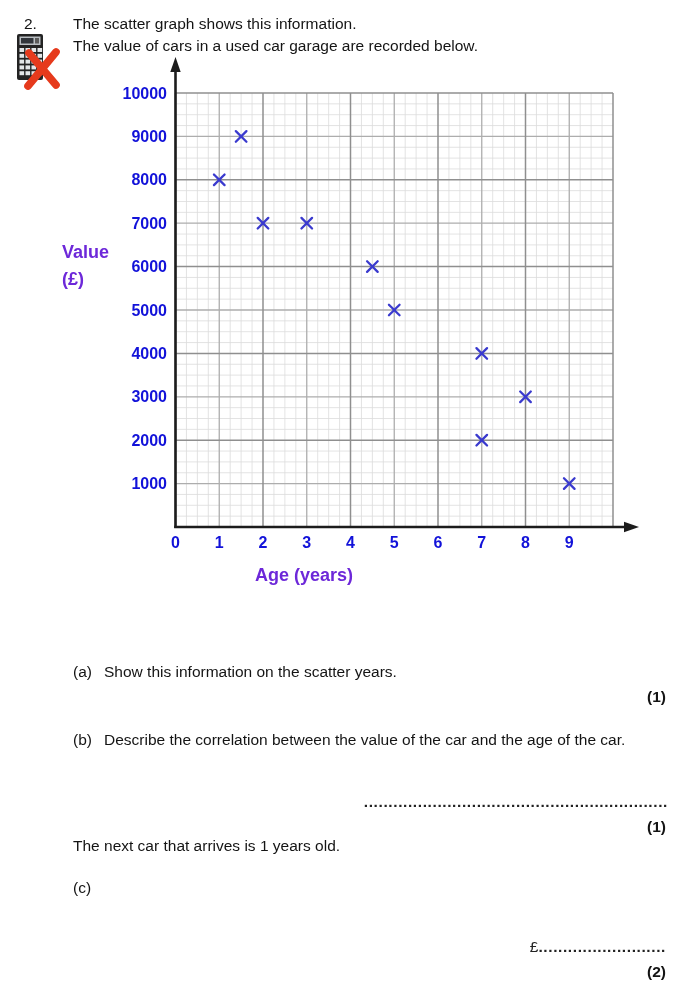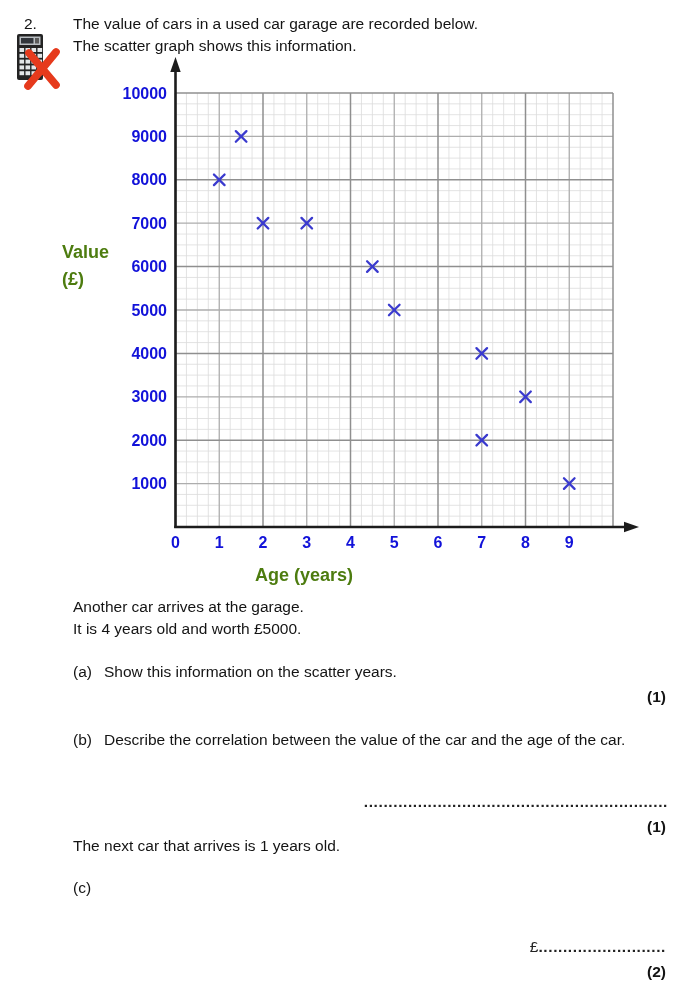--- a/index.html
+++ b/index.html
@@ -6,21 +6,21 @@
   .page{
     position:relative;width:680px;height:986px;background:#fff;
     font-family:"Liberation Sans",sans-serif;color:#141414;
     font-size:15.5px;line-height:21.5px;overflow:hidden;
   }
   .abs{position:absolute;}
   .qnum{left:24px;top:13px;}
   .intro{left:73px;top:13px;}
   .calc{left:13px;top:32px;}
   .chart-svg{left:0;top:0;}
-  .axis-title{color:#4d7c0f;font-weight:700;font-size:18px;line-height:27px;}
+  .axis-title{color:#6d28d9;font-weight:700;font-size:18px;line-height:27px;}
   .value-label{left:62px;top:239px;}
   .age-label{left:255px;top:562px;width:200px;}
   .tick{font-family:"Liberation Sans",sans-serif;font-size:16px;font-weight:700;fill:#1212d9;}
   .para2{left:73px;top:596px;}
   .part-row{display:flex;}
   .part-label{width:31px;flex:0 0 31px;}
   .row-a{left:73px;top:661px;width:560px;}
   .row-b{left:73px;top:729px;width:604px;}
   .row-c{left:73px;top:877px;width:560px;}
   .next-car{left:73px;top:835px;}
@@ -33,22 +33,22 @@
   .pound-line .cur{font-weight:400;letter-spacing:0;}
 </style>
 </head>
 <body>
 
 <div class="page">
 
   <div class="abs qnum">2.</div>
 
   <div class="abs intro">
+    <div>The scatter graph shows this information.</div>
     <div>The value of cars in a used car garage are recorded below.</div>
-    <div>The scatter graph shows this information.</div>
   </div>
 
   <svg class="abs calc" width="52" height="58" viewBox="0 0 52 58">
     <g>
       <rect x="4" y="2" width="26" height="46" rx="2" fill="#232323"></rect>
       <rect x="6.5" y="4.5" width="21" height="8.5" fill="#b9bec2"></rect>
       <rect x="8" y="6" width="12.5" height="5.5" fill="#32363c"></rect>
       <rect x="22" y="6" width="4" height="5.5" fill="#5a5a5a"></rect>
       <g fill="#e3e6e8">
         <rect x="6.5" y="16" width="4.6" height="4"></rect>
@@ -238,24 +238,20 @@
       </g>
     </svg>
 
   <div class="abs axis-title value-label">
     <div>Value</div>
     <div>(£)</div>
   </div>
 
   <div class="abs axis-title age-label">Age (years)</div>
 
-  <div class="abs para2">
-    <div>Another car arrives at the garage.</div>
-    <div>It is 4 years old and worth £5000.</div>
-  </div>
 
   <div class="abs row-a part-row">
     <span class="part-label">(a)</span>
     <span>Show this information on the scatter years.</span>
   </div>
   <div class="abs marks marks-a">(1)</div>
 
   <div class="abs row-b part-row">
     <span class="part-label">(b)</span>
     <span>Describe the correlation between the value of the car and the age of the car.</span>

